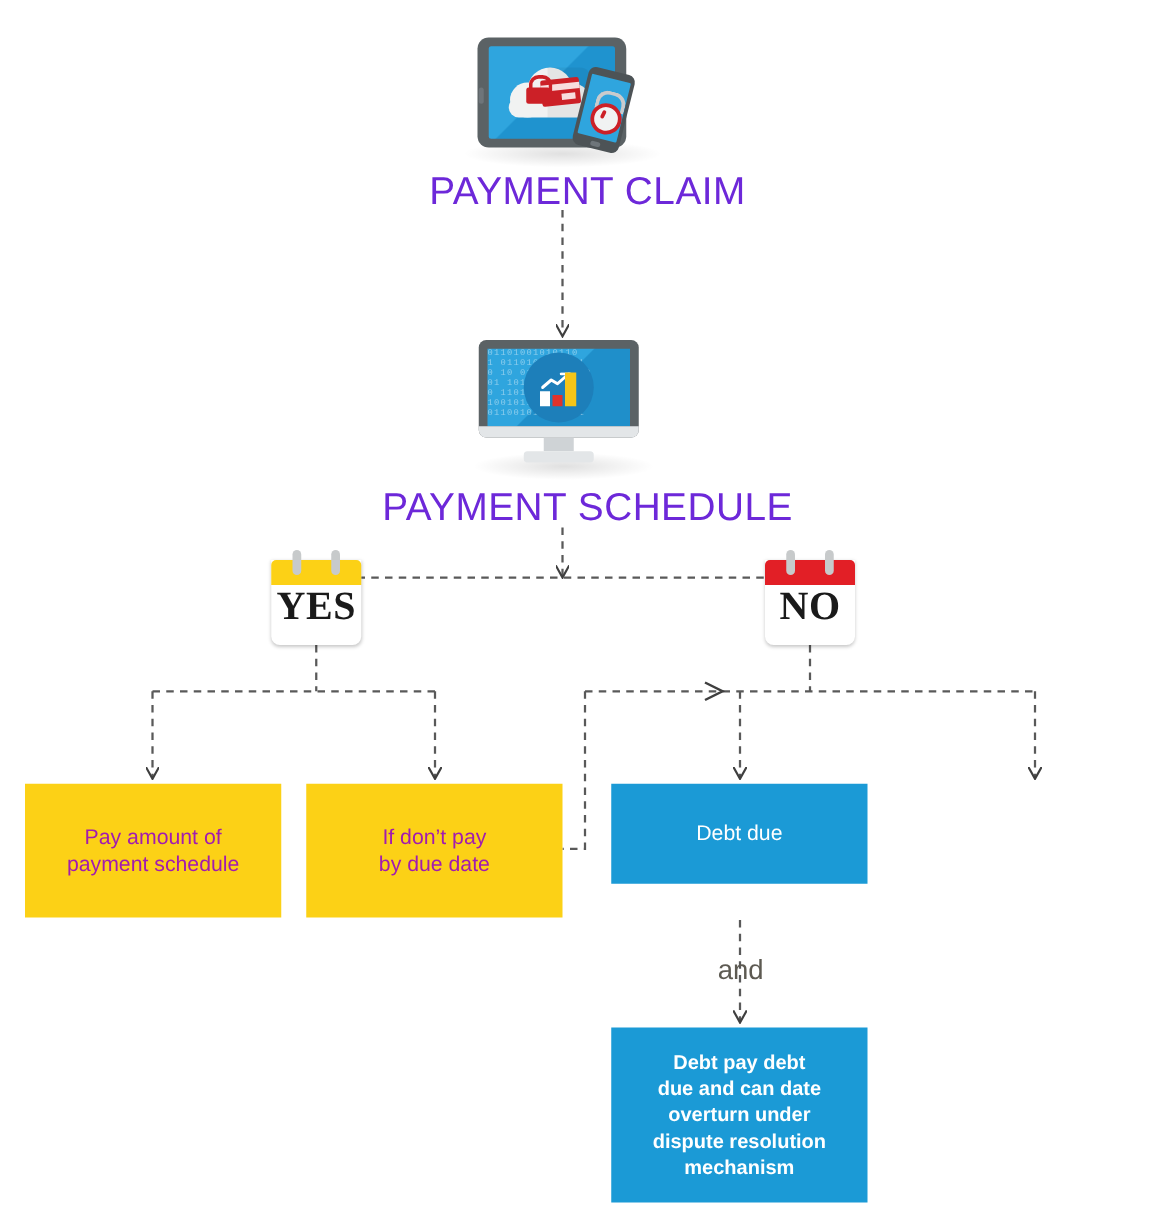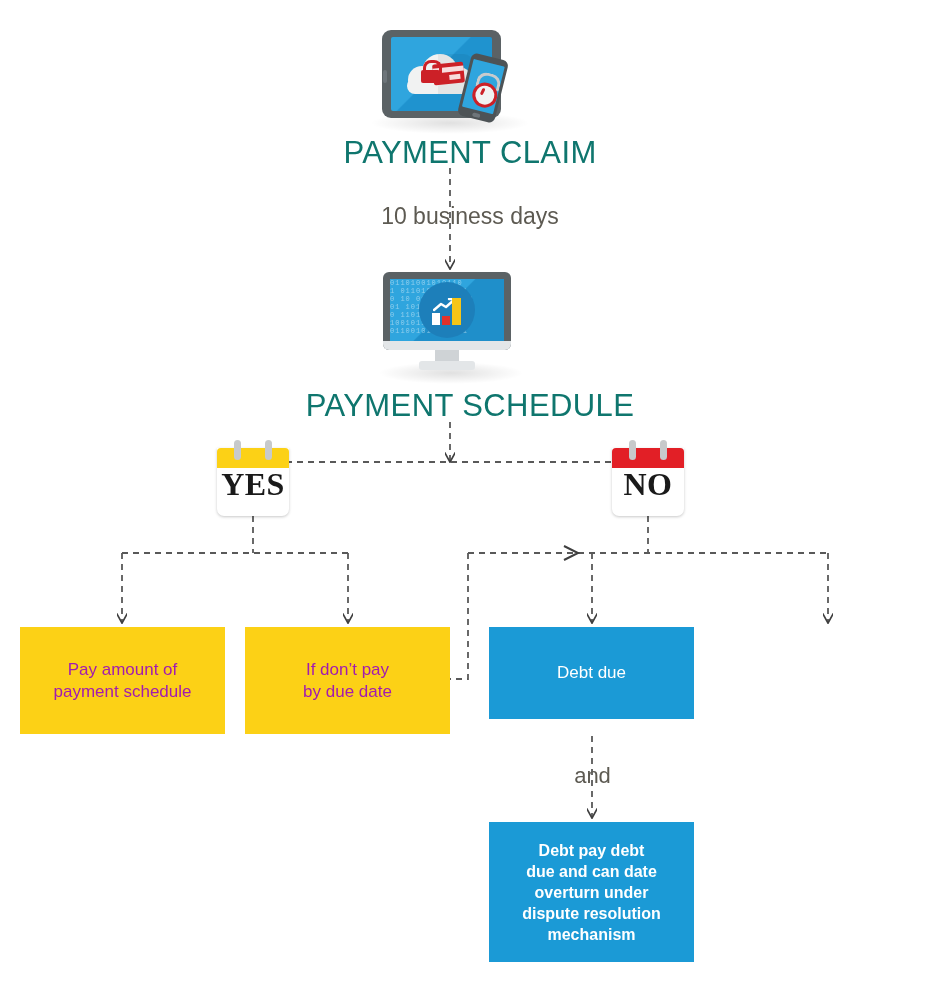--- a/index.html
+++ b/index.html
@@ -23,21 +23,21 @@
   #connectors {
     position: absolute;
     left: 0; top: 0;
     width: 940px; height: 984px;
     pointer-events: none;
   }
 
   
   .heading {
     position: absolute;
-    color: #0f766e;
+    color: #6d28d9;
     font-size: 31px;
     font-weight: 400;
     letter-spacing: 0.4px;
     white-space: nowrap;
     text-align: center;
   }
   #heading-claim { left: 0; top: 135px; width: 940px; }
   #heading-schedule { left: 0; top: 388px; width: 940px; }
 
   
@@ -276,21 +276,21 @@
     font-size: 17px;
     line-height: 22px;
     box-sizing: border-box;
     padding: 4px 8px;
   }
   .pbox.yellow { background: #fcd116; color: #a21caf; }
   .pbox.blue   { background: #1b9ad6; color: #ffffff; }
 
   #box-pay-amount { left: 20px;  top: 627px; width: 205px; height: 107px; }
   #box-if-dont-pay{ left: 245px; top: 627px; width: 205px; height: 107px; }
-  #box-debt-due   { left: 489px; top: 627px; width: 205px; height: 92px; }
+  #box-debt-due   { left: 489px; top: 627px; width: 205px; height: 80px; }
   #box-suspend    { left: 711px; top: 627px; width: 205px; height: 107px; }
   #box-must-pay   { left: 489px; top: 822px; width: 205px; height: 140px; font-size: 16px; line-height: 21px; }
   #box-must-pay .pbox-label { font-weight: 600; }
 </style>
 </head>
 <body>
 
 <div id="canvas">
 
   <svg id="connectors" viewBox="0 0 940 984" width="940" height="984" xmlns="http://www.w3.org/2000/svg">
@@ -355,21 +355,20 @@
         <span class="arc"></span>
         <span class="ring"></span>
         <span class="keyhole"></span>
       </div>
       <span class="pbtn"></span>
     </div>
   </div>
 
   <div class="heading" id="heading-claim">PAYMENT CLAIM</div>
 
-  <div class="edge-label" id="label-days">10 business days</div>
 
   <div class="shadow-soft" style="left:378px; top:362px; width:146px; height:22px;"></div>
   <div id="monitor-wrap">
     <div class="mon-body">
       <div class="mon-screen">
         <div class="mon-binary">
           <div>01101001010110</div>
           <div>1 0110100101 01</div>
           <div>0 10 0101 1 0 10</div>
           <div>01 1010 0 101 01</div>

